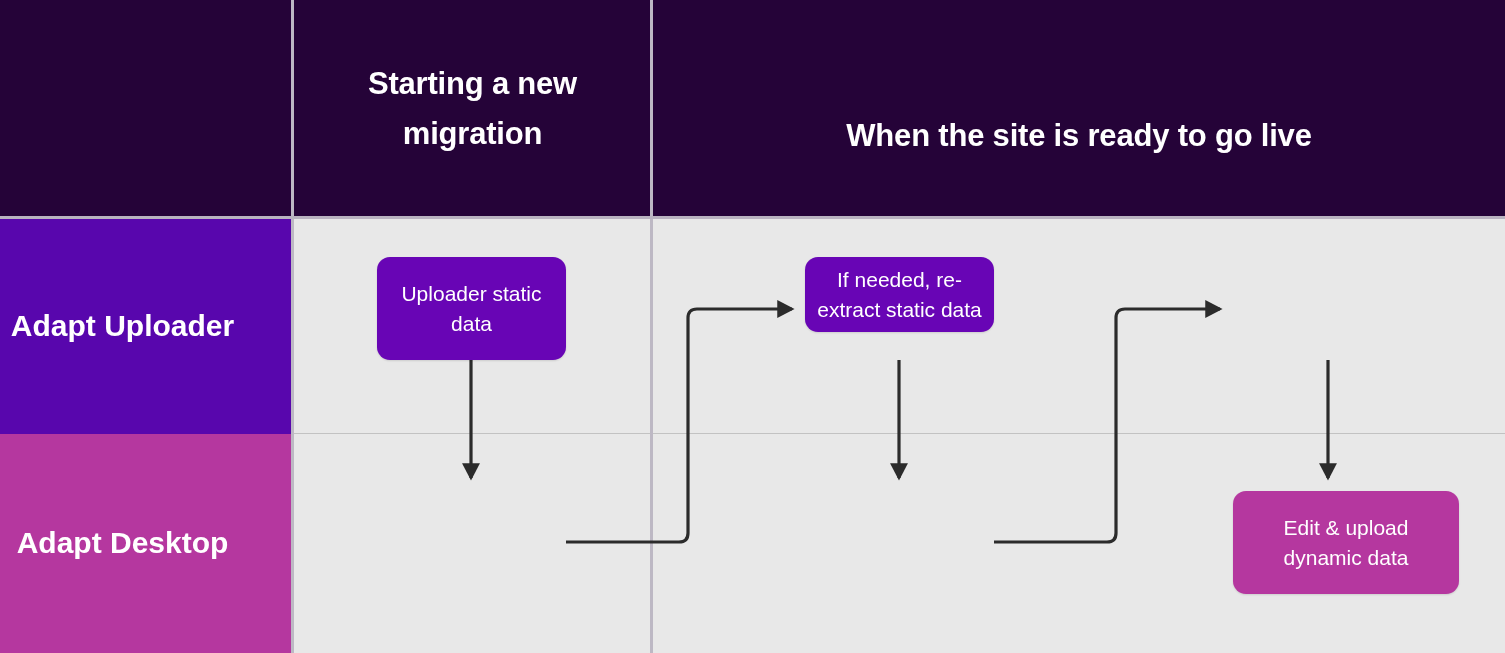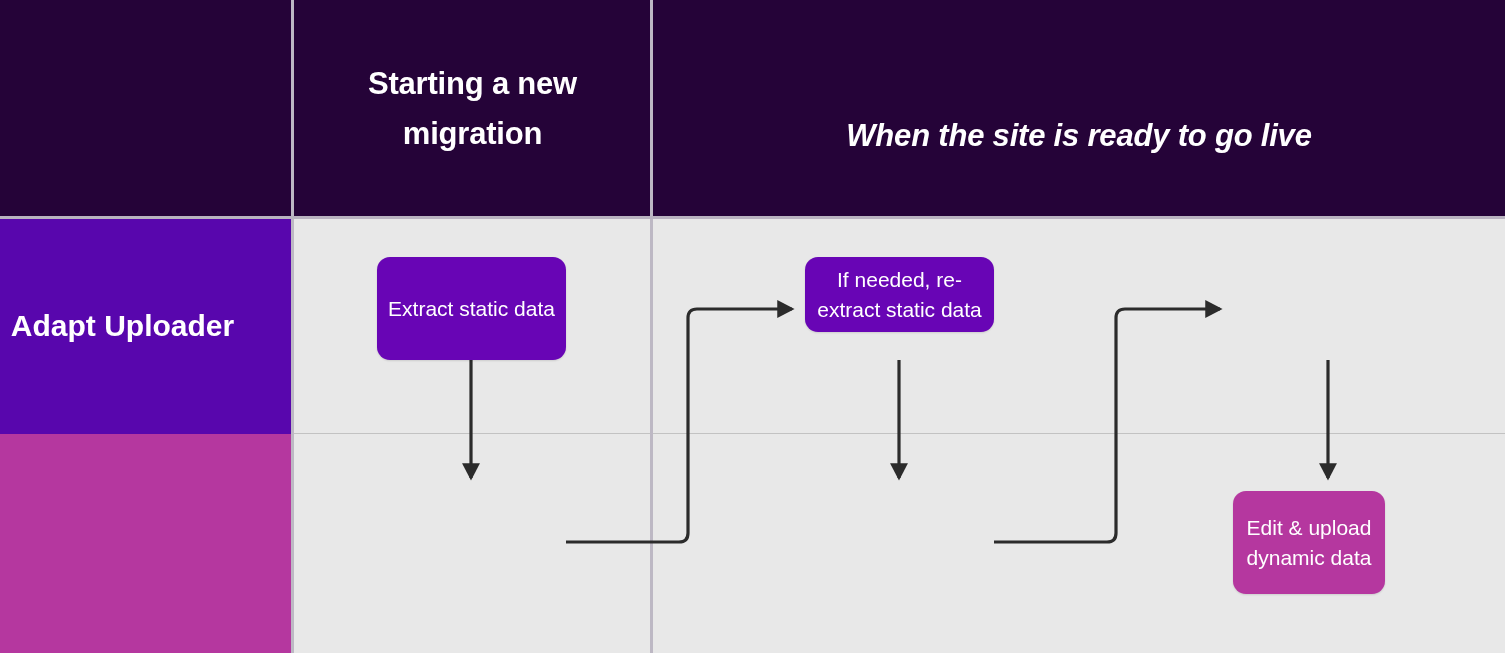--- a/index.html
+++ b/index.html
@@ -76,21 +76,20 @@
   }
   .hdr-text.col1 {
     left: 300px; top: 0; width: 345px; height: 218px;
     font-size: 31px;
     line-height: 1.6;
   }
   .hdr-text.col2 {
     left: 660px; top: 0; width: 838px; height: 272px;
     font-size: 31px;
     line-height: 1.6;
-    font-style: italic;
   }
 
   
   .rowlabel-text {
     position: absolute;
     display: flex;
     align-items: center;
     justify-content: center;
     text-align: center;
     color: #ffffff;
@@ -118,21 +117,21 @@
     box-shadow: 0 1px 2px rgba(0,0,0,0.12);
   }
   .node.uploader { background: #6805b5; }
   .node.desktop  { background: #b5379f; }
 
   .node-1 { left: 377px;  top: 257px; width: 189px; height: 103px; }
   .node-2 { left: 805px;  top: 257px; width: 189px; height: 75px; }
   .node-3 { left: 1233px; top: 257px; width: 190px; height: 103px; }
   .node-4 { left: 377px;  top: 491px; width: 189px; height: 103px; }
   .node-5 { left: 805px;  top: 491px; width: 189px; height: 103px; }
-  .node-6 { left: 1233px; top: 491px; width: 152px; height: 103px; }
+  .node-6 { left: 1233px; top: 491px; width: 226px; height: 103px; }
 
   
   #connectors {
     position: absolute;
     left: 0; top: 0;
     width: 1505px;
     height: 653px;
     pointer-events: none;
   }
 </style>
@@ -152,40 +151,41 @@
 
   <div class="gridline gl-horiz-mid"></div>
   <div class="gridline gl-vert-1"></div>
   <div class="gridline gl-vert-2"></div>
   <div class="gridline gl-horiz-header"></div>
 
   <div class="hdr-text col1">Starting a new migration</div>
   <div class="hdr-text col2">When the site is ready to go live</div>
 
   <div class="rowlabel-text r1">Adapt Uploader</div>
+  <div class="rowlabel-text r2">Adapt Desktop</div>
 
   <svg id="connectors" viewBox="0 0 1505 653" width="1505" height="653" xmlns="http://www.w3.org/2000/svg">
     <defs>
       <marker id="arrowhead" markerWidth="6" markerHeight="6" refX="4.6" refY="3" orient="auto" markerUnits="strokeWidth">
         <path d="M 0 0.2 L 5.4 3 L 0 5.8 z" fill="#2b2b2b"></path>
       </marker>
     </defs>
 
     <path d="M 471 360 L 471 478" fill="none" stroke="#2b2b2b" stroke-width="3.2" marker-end="url(#arrowhead)"></path>
 
     <path d="M 566 542 L 679 542 Q 688 542 688 533 L 688 318 Q 688 309 697 309 L 792 309" fill="none" stroke="#2b2b2b" stroke-width="3.2" stroke-linecap="butt" marker-end="url(#arrowhead)"></path>
 
     <path d="M 899 360 L 899 478" fill="none" stroke="#2b2b2b" stroke-width="3.2" marker-end="url(#arrowhead)"></path>
 
     <path d="M 994 542 L 1107 542 Q 1116 542 1116 533 L 1116 318 Q 1116 309 1125 309 L 1220 309" fill="none" stroke="#2b2b2b" stroke-width="3.2" stroke-linecap="butt" marker-end="url(#arrowhead)"></path>
 
     <path d="M 1328 360 L 1328 478" fill="none" stroke="#2b2b2b" stroke-width="3.2" marker-end="url(#arrowhead)"></path>
   </svg>
 
-  <div class="node uploader node-1">Extract static data</div>
+  <div class="node uploader node-1">Uploader static data</div>
 
   <div class="node uploader node-2">If needed, re-extract static data</div>
 
 
 
 
   <div class="node desktop node-6">Edit &amp; upload dynamic data</div>
 
 </div>
 

